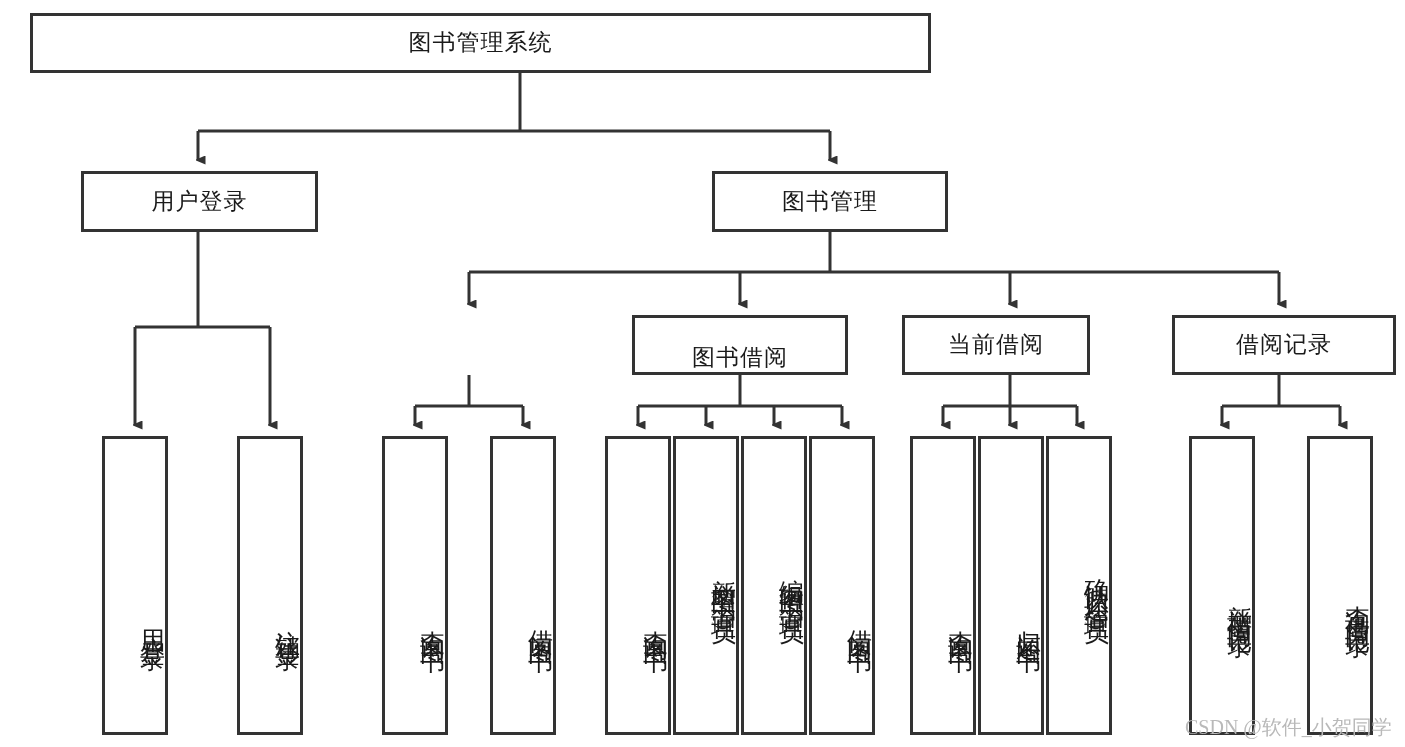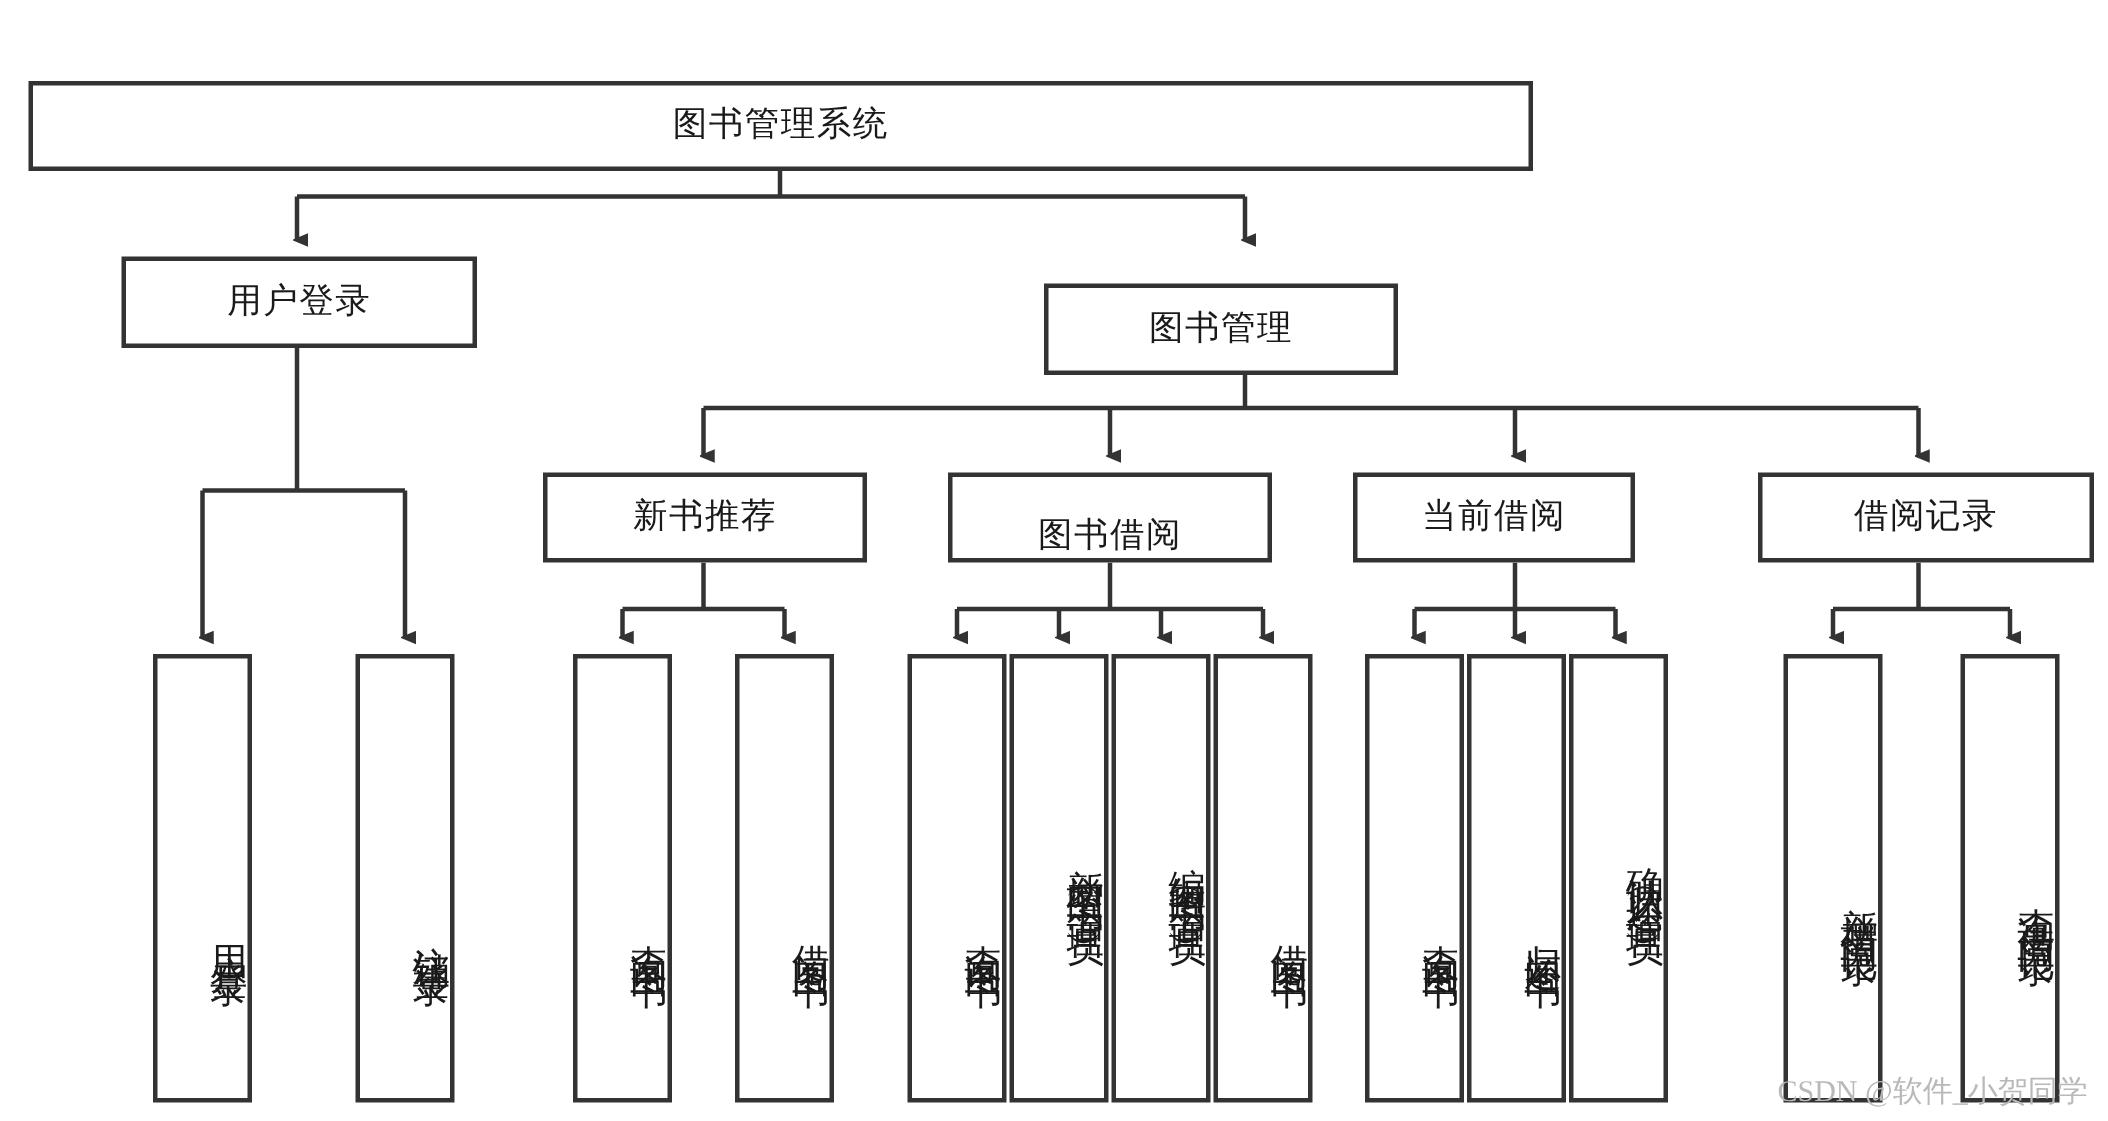--- a/index.html
+++ b/index.html
@@ -119,34 +119,31 @@
       <path d="M1010,406 L1010,425" marker-end="url(#arrow)"></path>
       <path d="M1077,406 L1077,425" marker-end="url(#arrow)"></path>
 
       <path d="M1279,375 L1279,406"></path>
       <path d="M1222,406 L1340,406"></path>
       <path d="M1222,406 L1222,425" marker-end="url(#arrow)"></path>
       <path d="M1340,406 L1340,425" marker-end="url(#arrow)"></path>
     </g>
   </svg>
 
-  <div class="node horiz" style="left:19px; top:13px; width:1003px; height:60px;margin-top:41px;">
+  <div class="node horiz" style="left:30px; top:13px; width:901px; height:60px;">
     <span>图书管理系统</span>
   </div>
 
   <div class="node horiz" style="left:81px; top:171px; width:237px; height:61px;">
     <span>用户登录</span>
   </div>
-  <div class="node horiz" style="left:696px; top:171px; width:236px; height:61px;margin-top:18px;">
+  <div class="node horiz" style="left:712px; top:171px; width:236px; height:61px;">
     <span>图书管理</span>
   </div>
 
-  <div class="node horiz" style="left:362px; top:315px; width:216px; height:60px;">
-    <span>新书推荐</span>
-  </div>
   <div class="node horiz" style="left:632px; top:315px; width:216px; height:60px;align-items:flex-end;">
     <span>图书借阅</span>
   </div>
   <div class="node horiz" style="left:902px; top:315px; width:188px; height:60px;">
     <span>当前借阅</span>
   </div>
   <div class="node horiz" style="left:1172px; top:315px; width:224px; height:60px;">
     <span>借阅记录</span>
   </div>
 

